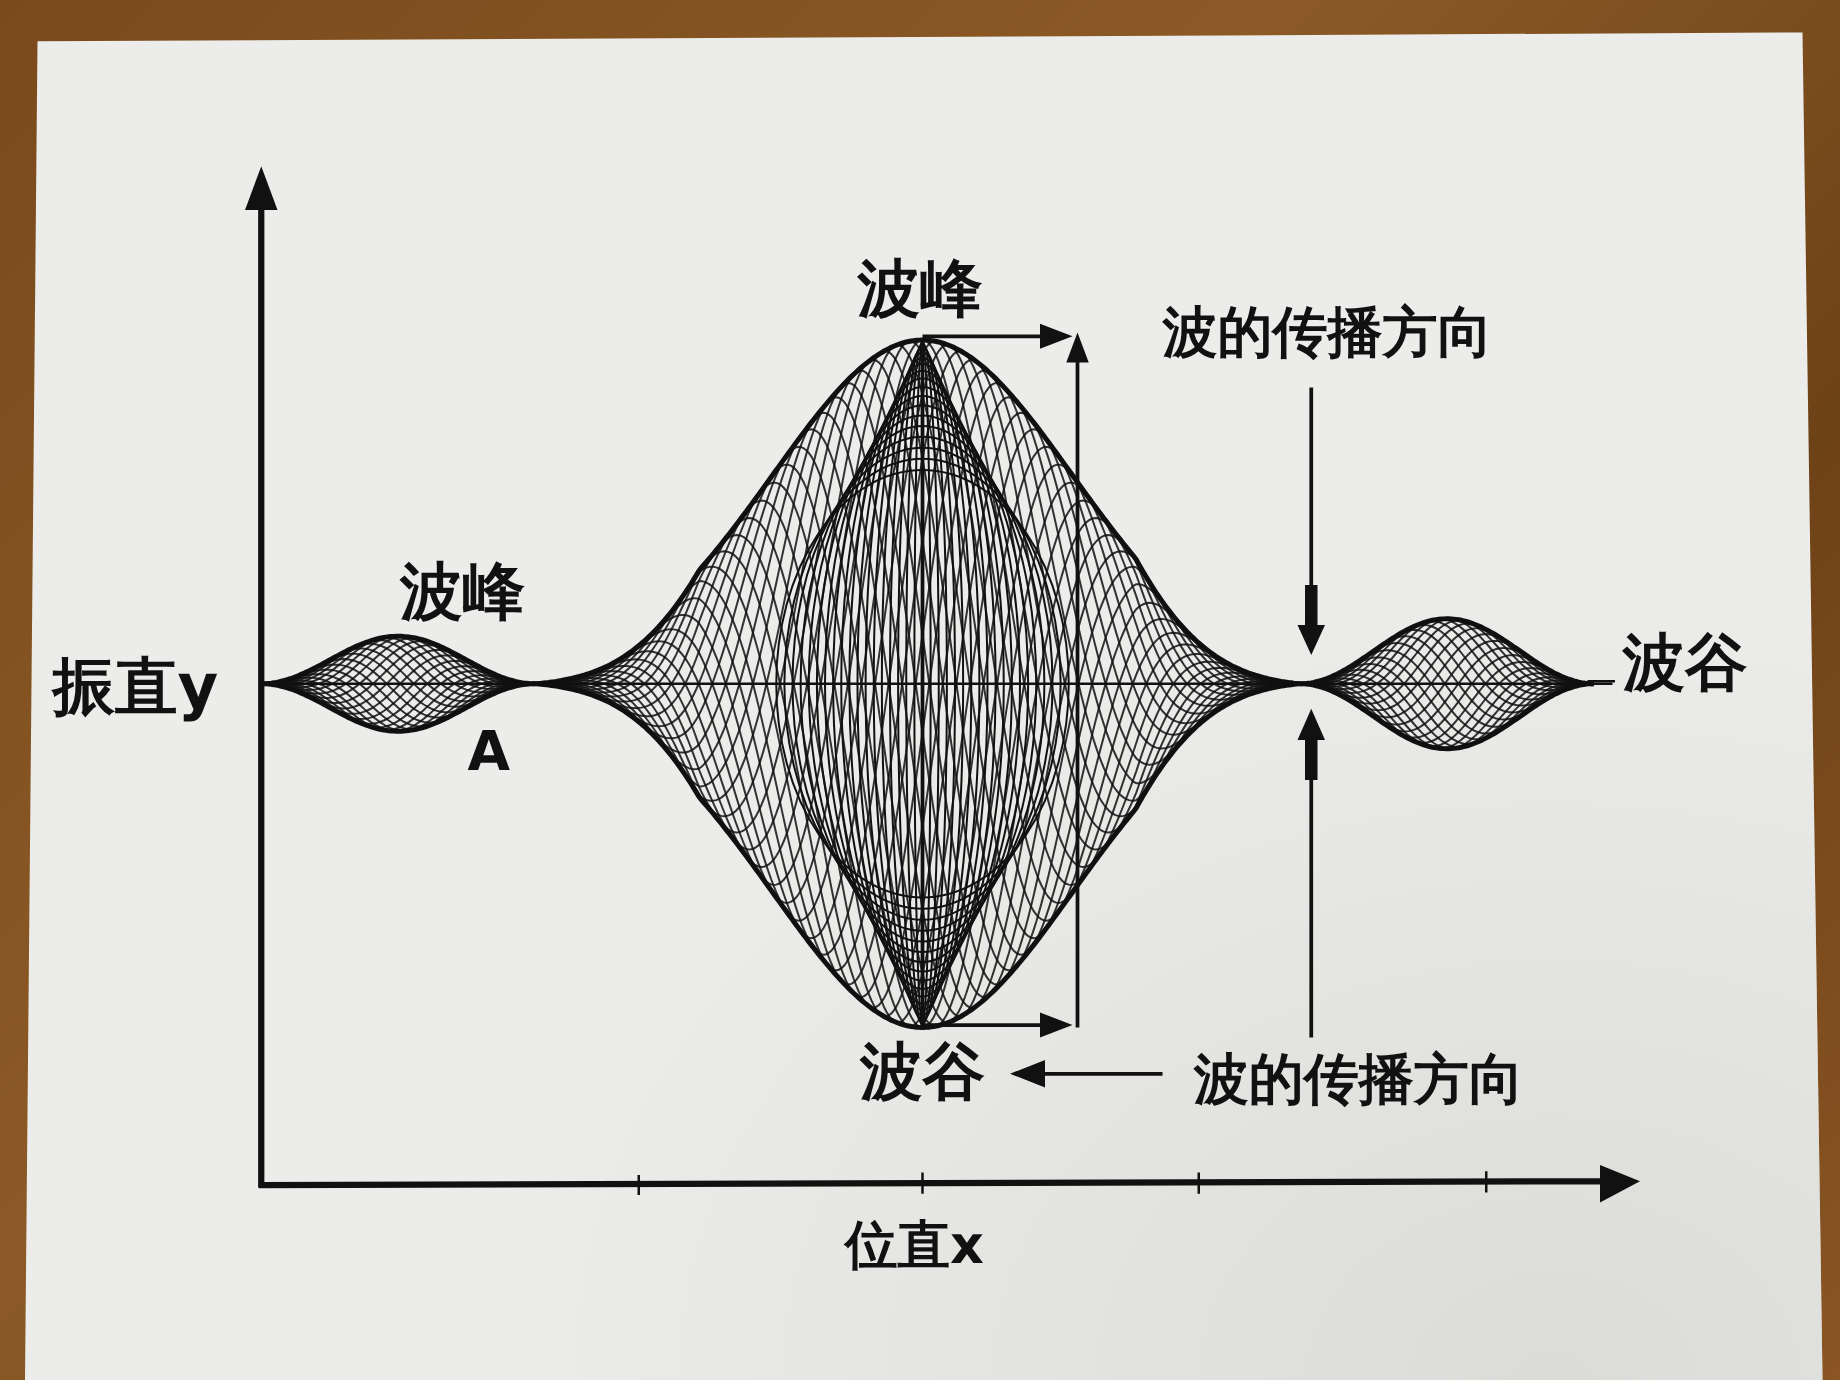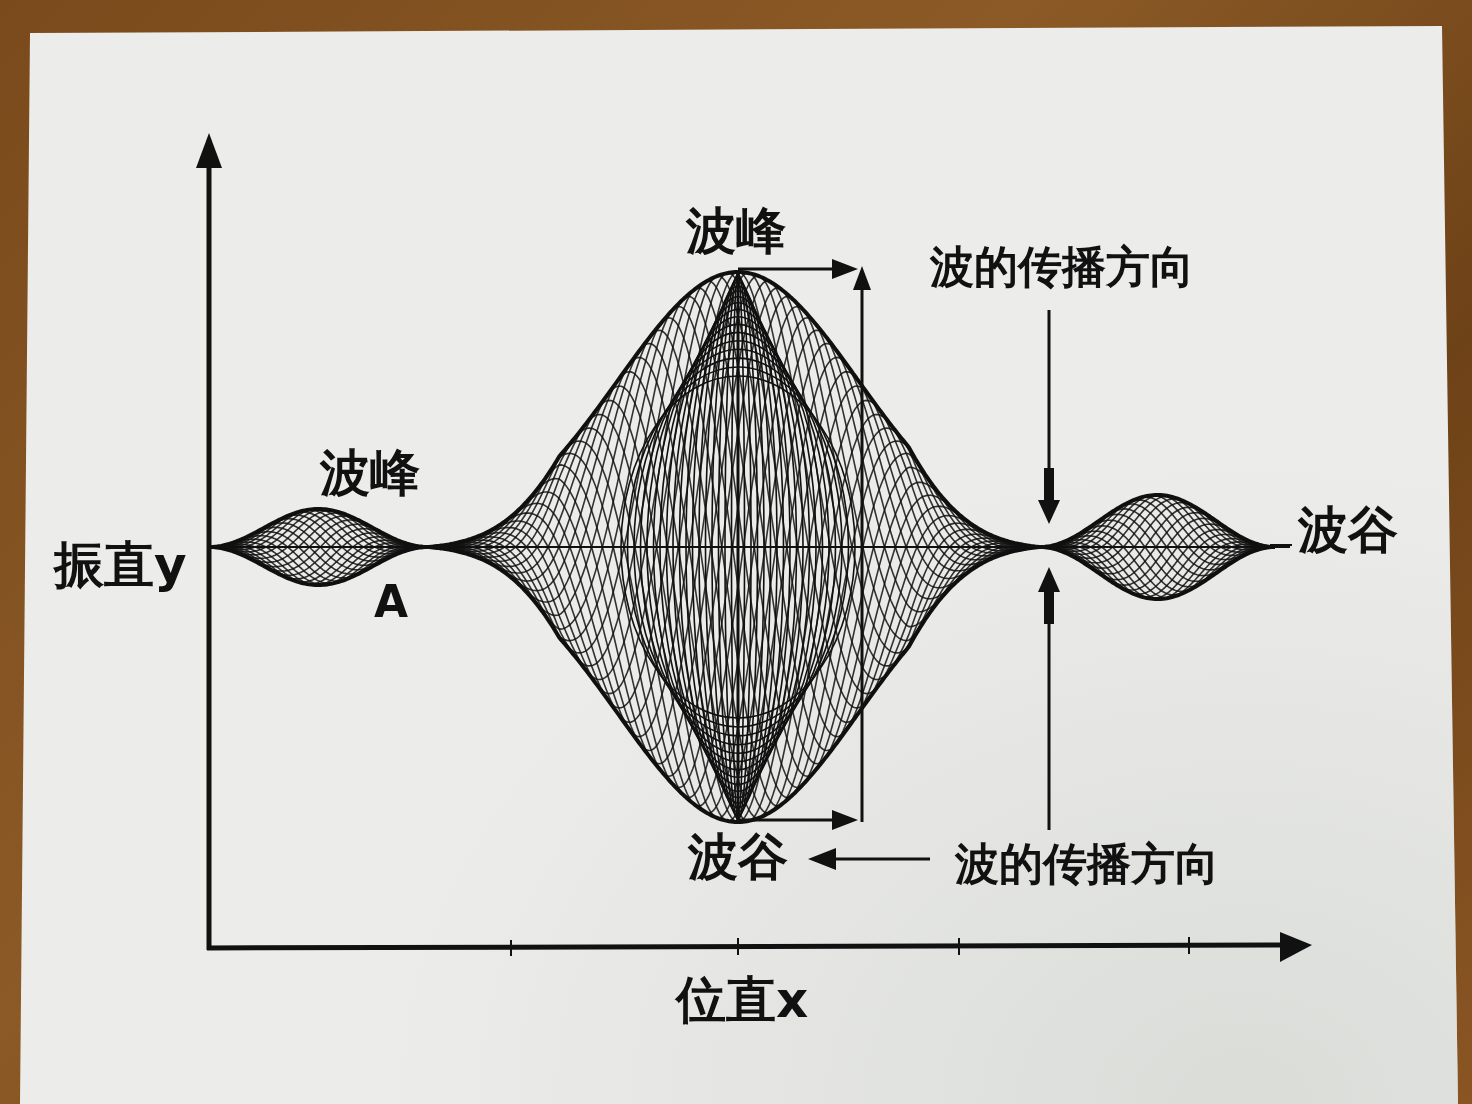--- a/index.html
+++ b/index.html
@@ -120,21 +120,21 @@
     <polygon points="1049,524 1038,500 1060,500" fill="#111"></polygon>
     <polygon points="1049,567 1038,592 1060,592" fill="#111"></polygon>
     <rect x="1044" y="590" width="10" height="34" fill="#111"></rect>
     <line x1="1049" y1="622" x2="1049" y2="830" stroke="#111" stroke-width="3"></line>
   </g>
 
   <line x1="1270" y1="545" x2="1292" y2="545" stroke="#111" stroke-width="2"></line>
 </svg>
 </div>
 
-<div class="lbl" style="left:42px;top:540px;font-size:50px;margin-left:12px;">振直y</div>
-<div class="lbl" style="left:676px;top:975px;font-size:50px;">位直x</div>
+<div class="lbl" style="left:42px;top:524px;font-size:50px;">振直y</div>
+<div class="lbl" style="left:676px;top:975px;font-size:42px;">位直x</div>
 <div class="lbl" style="left:686px;top:206px;font-size:50px;">波峰</div>
 <div class="lbl" style="left:320px;top:448px;font-size:50px;">波峰</div>
 <div class="lbl" style="left:374px;top:580px;font-size:44px;">A</div>
 <div class="lbl" style="left:688px;top:832px;font-size:50px;">波谷</div>
 <div class="lbl" style="left:1298px;top:505px;font-size:50px;">波谷</div>
 <div class="lbl" style="left:930px;top:245px;font-size:44px;">波的传播方向</div>
 <div class="lbl" style="left:955px;top:842px;font-size:44px;">波的传播方向</div>
 
 </body></html>

